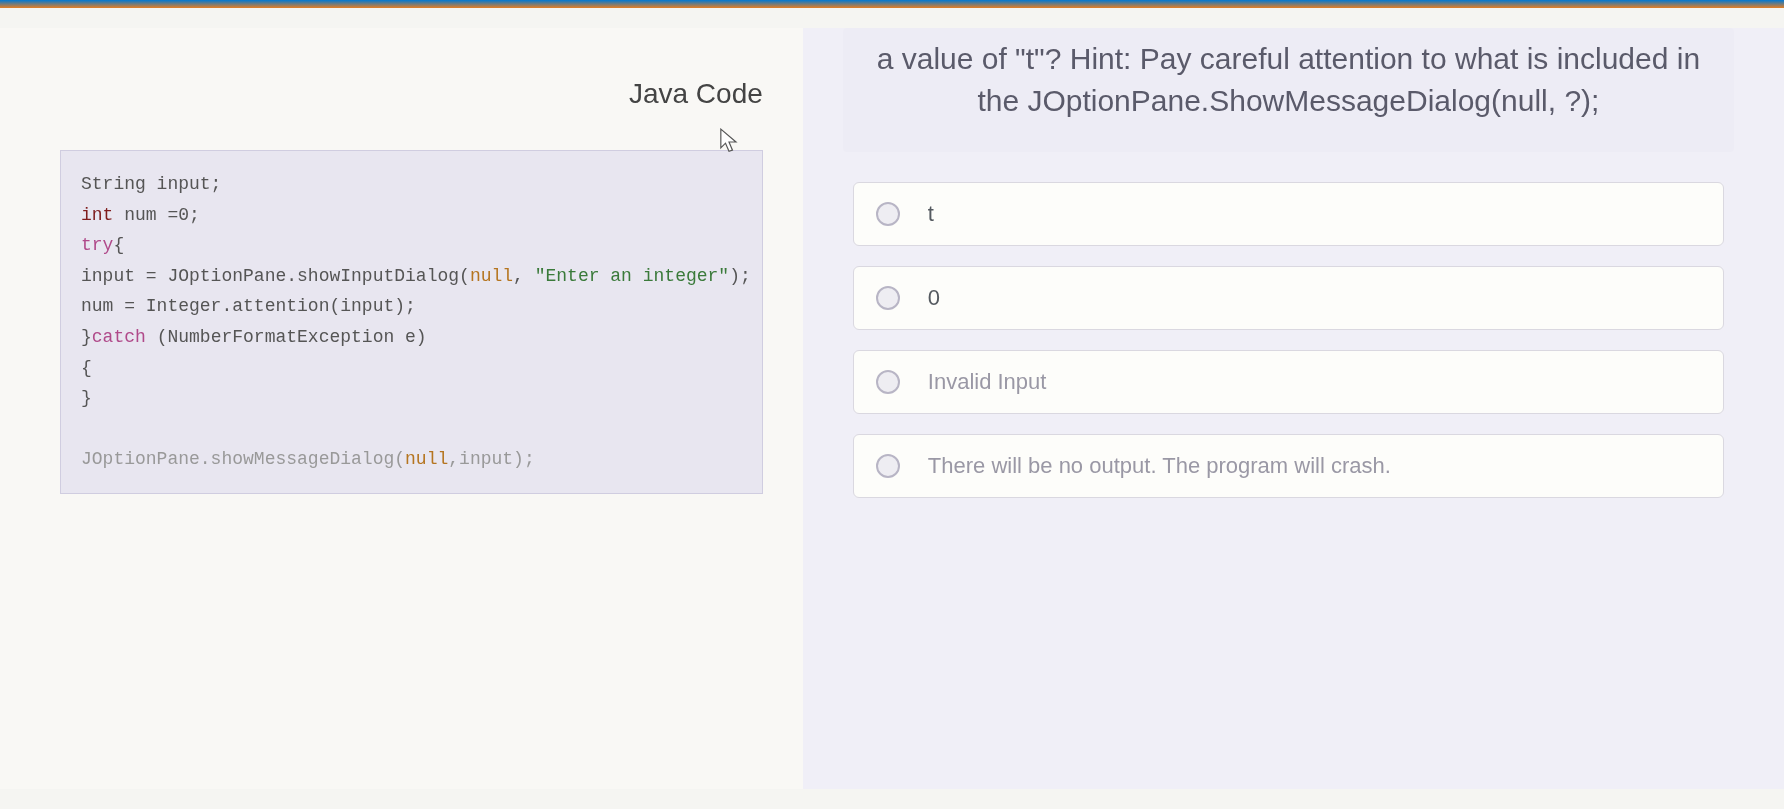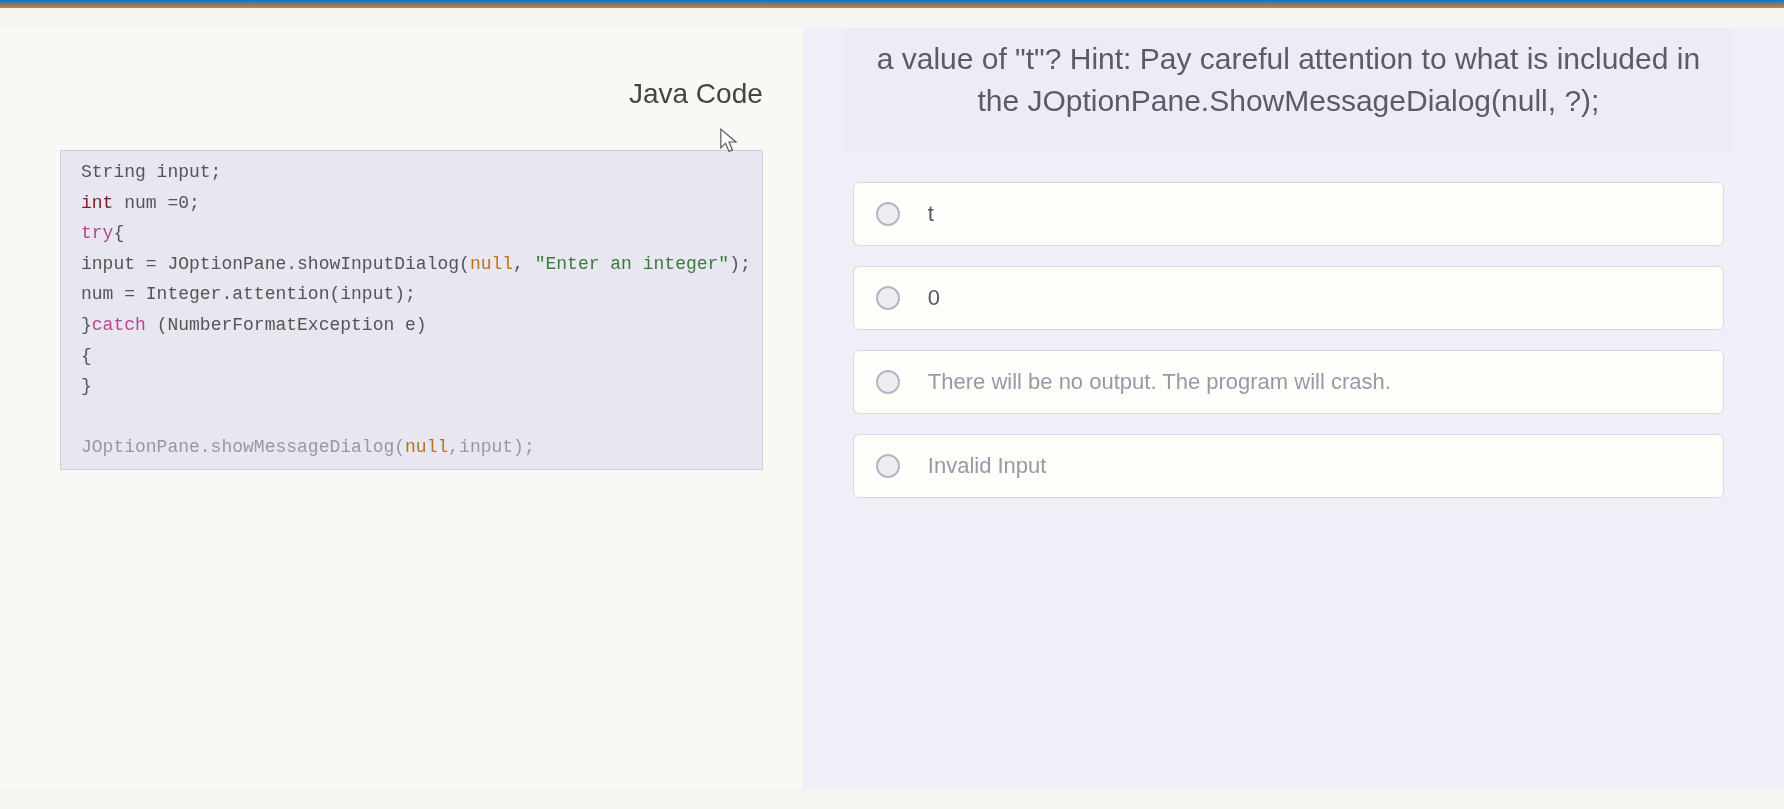--- a/index.html
+++ b/index.html
@@ -29,21 +29,21 @@
     .code-title {
       text-align: right;
       font-size: 28px;
       color: #444;
       margin: 30px 0 40px 0;
       font-weight: 400;
     }
     .code-block {
       background: #e8e6f0;
       border: 1px solid #d0cde0;
-      padding: 6px 20px;
+      padding: 18px 20px;
       font-family: 'Consolas', 'Courier New', monospace;
       font-size: 18px;
       line-height: 1.7;
       color: #555;
     }
     .code-line { white-space: pre; }
     .kw-int { color: #7f1d1d; }
     .kw-try, .kw-catch { color: #b04a8a; }
     .kw-null { color: #b57520; }
     .kw-string { color: #3a7a3a; }
@@ -138,25 +138,25 @@
       <div class="option">
         <div class="radio-circle"></div>
         <div class="option-label">t</div>
       </div>
       <div class="option">
         <div class="radio-circle"></div>
         <div class="option-label">0</div>
       </div>
       <div class="option">
         <div class="radio-circle"></div>
-        <div class="option-label option-faded">There will be no output. The program will crash.</div>
+        <div class="option-label option-faded">Invalid Input</div>
       </div>
       <div class="option">
         <div class="radio-circle"></div>
-        <div class="option-label option-faded">Invalid Input</div>
+        <div class="option-label option-faded">There will be no output. The program will crash.</div>
       </div>
     </div>
   </div>
 
 </div>
 
 <svg class="cursor-svg" viewBox="0 0 16 24">
   <path d="M1 1 L1 17 L5 13 L8 20 L11 19 L8 12 L14 12 Z" fill="#fefefe" stroke="#555" stroke-width="1"></path>
 </svg>
 

